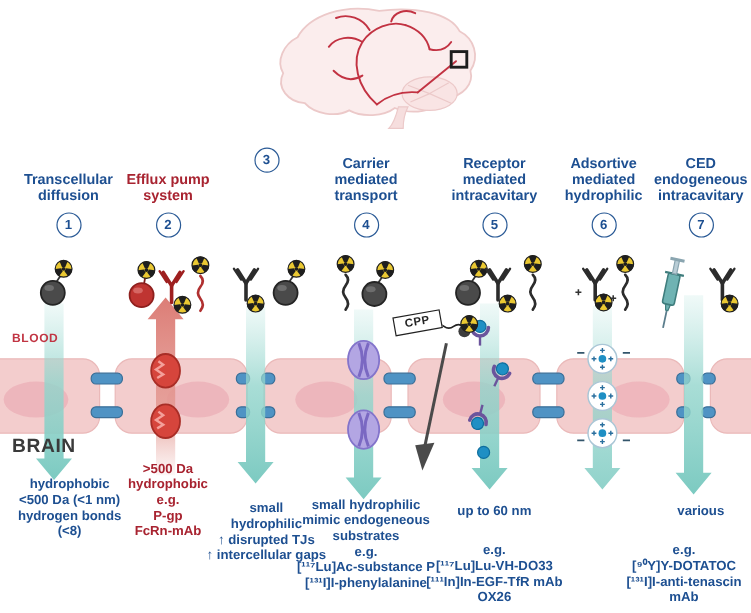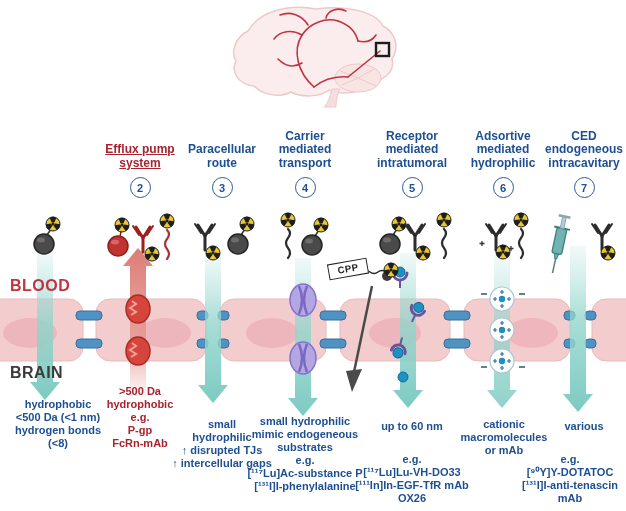--- a/index.html
+++ b/index.html
@@ -4,28 +4,28 @@
 <style>
   html,body{margin:0;padding:0;background:#fff;}
   #stage{position:relative;width:626px;height:511px;background:#fff;overflow:hidden;
          font-family:"Liberation Sans",sans-serif;}
   #gfx{position:absolute;left:0;top:0;}
   .txt{position:absolute;font-weight:bold;}
   .col{position:absolute;top:116px;display:flex;flex-direction:column;align-items:center;}
   .col-title{font-size:12px;line-height:13.5px;font-weight:bold;color:var(--blue);
              text-align:center;white-space:pre-line;min-height:54px;display:flex;
              align-items:flex-end;justify-content:center;}
-  .col-title.red{color:var(--red);text-decoration:underline;}
+  .col-title.red{color:var(--red);}
   .num{margin-top:7px;width:21px;height:21px;border:1.6px solid #2a5a96;border-radius:50%;
        color:var(--blue);font-size:11px;font-weight:bold;display:flex;align-items:center;
        justify-content:center;background:#fff;box-sizing:border-box;}
   .note{position:absolute;text-align:center;white-space:pre-line;font-weight:bold;
         font-size:11px;line-height:13px;color:var(--blue);}
   .note.red{color:var(--red);}
-  #blood-label{left:10px;top:277px;font-size:16px;letter-spacing:.5px;color:#c13543;}
+  #blood-label{left:10px;top:277px;font-size:10px;letter-spacing:.5px;color:#c13543;}
   #brain-label{left:10px;top:364px;font-size:16px;letter-spacing:.5px;color:#3a3a3a;}
   #cpp-tag{left:328px;top:261px;width:38px;height:14px;border:1.5px solid #222;background:#fff;
            font-size:9.5px;line-height:14px;text-align:center;color:#222;
            transform:rotate(-10deg);letter-spacing:.5px;}
 </style>
 </head>
 <body>
 
 <div id="stage">
 
@@ -238,40 +238,43 @@
     <line x1="372" y1="286" x2="354" y2="372" stroke="#4a4a4a" stroke-width="2.5"></line>
     <polygon points="346,371 362,369 352,392" fill="#4a4a4a"></polygon>
   </g>
 </svg>
 
 <div class="txt" id="blood-label">BLOOD</div>
 <div class="txt" id="brain-label">BRAIN</div>
 
 <div class="txt" id="cpp-tag">CPP</div>
 
+<div class="col" style="left:4px;width:106px">
+  <div class="col-title">Transcellular
+diffusion</div>
+  <div class="num">1</div>
+</div>
 <div class="col" style="left:92px;width:96px">
   <div class="col-title red">Efflux pump
 system</div>
   <div class="num">2</div>
 </div>
 <div class="col" style="left:172px;width:100px">
-  <div class="col-title">Paracellular
-route</div>
   <div class="num">3</div>
 </div>
 <div class="col" style="left:252px;width:106px">
   <div class="col-title">Carrier
 mediated
 transport</div>
   <div class="num">4</div>
 </div>
 <div class="col" style="left:352px;width:120px">
   <div class="col-title">Receptor
 mediated
-intratumoral</div>
+intracavitary</div>
   <div class="num">5</div>
 </div>
 <div class="col" style="left:448px;width:110px">
   <div class="col-title">Adsortive
 mediated
 hydrophilic</div>
   <div class="num">6</div>
 </div>
 <div class="col" style="left:528px;width:112px">
   <div class="col-title">CED
@@ -297,22 +300,19 @@
 mimic endogeneous
 substrates
 e.g.
 [¹¹⁷Lu]Ac-substance P
 [¹³¹I]I-phenylalanine</div>
 <div class="note" style="left:352px;width:120px;top:420px">up to 60 nm</div>
 <div class="note" style="left:337px;width:150px;top:453px">e.g.
 [¹¹⁷Lu]Lu-VH-DO33
 [¹¹¹In]In-EGF-TfR mAb
 OX26</div>
-<div class="note" style="left:448px;width:112px;top:418px">cationic
-macromolecules
-or mAb</div>
 <div class="note" style="left:528px;width:112px;top:420px">various</div>
 <div class="note" style="left:514px;width:112px;top:453px">e.g.
 [⁹⁰Y]Y-DOTATOC
 [¹³¹I]I-anti-tenascin
 mAb</div>
 
 </div>
 
 </body></html>

